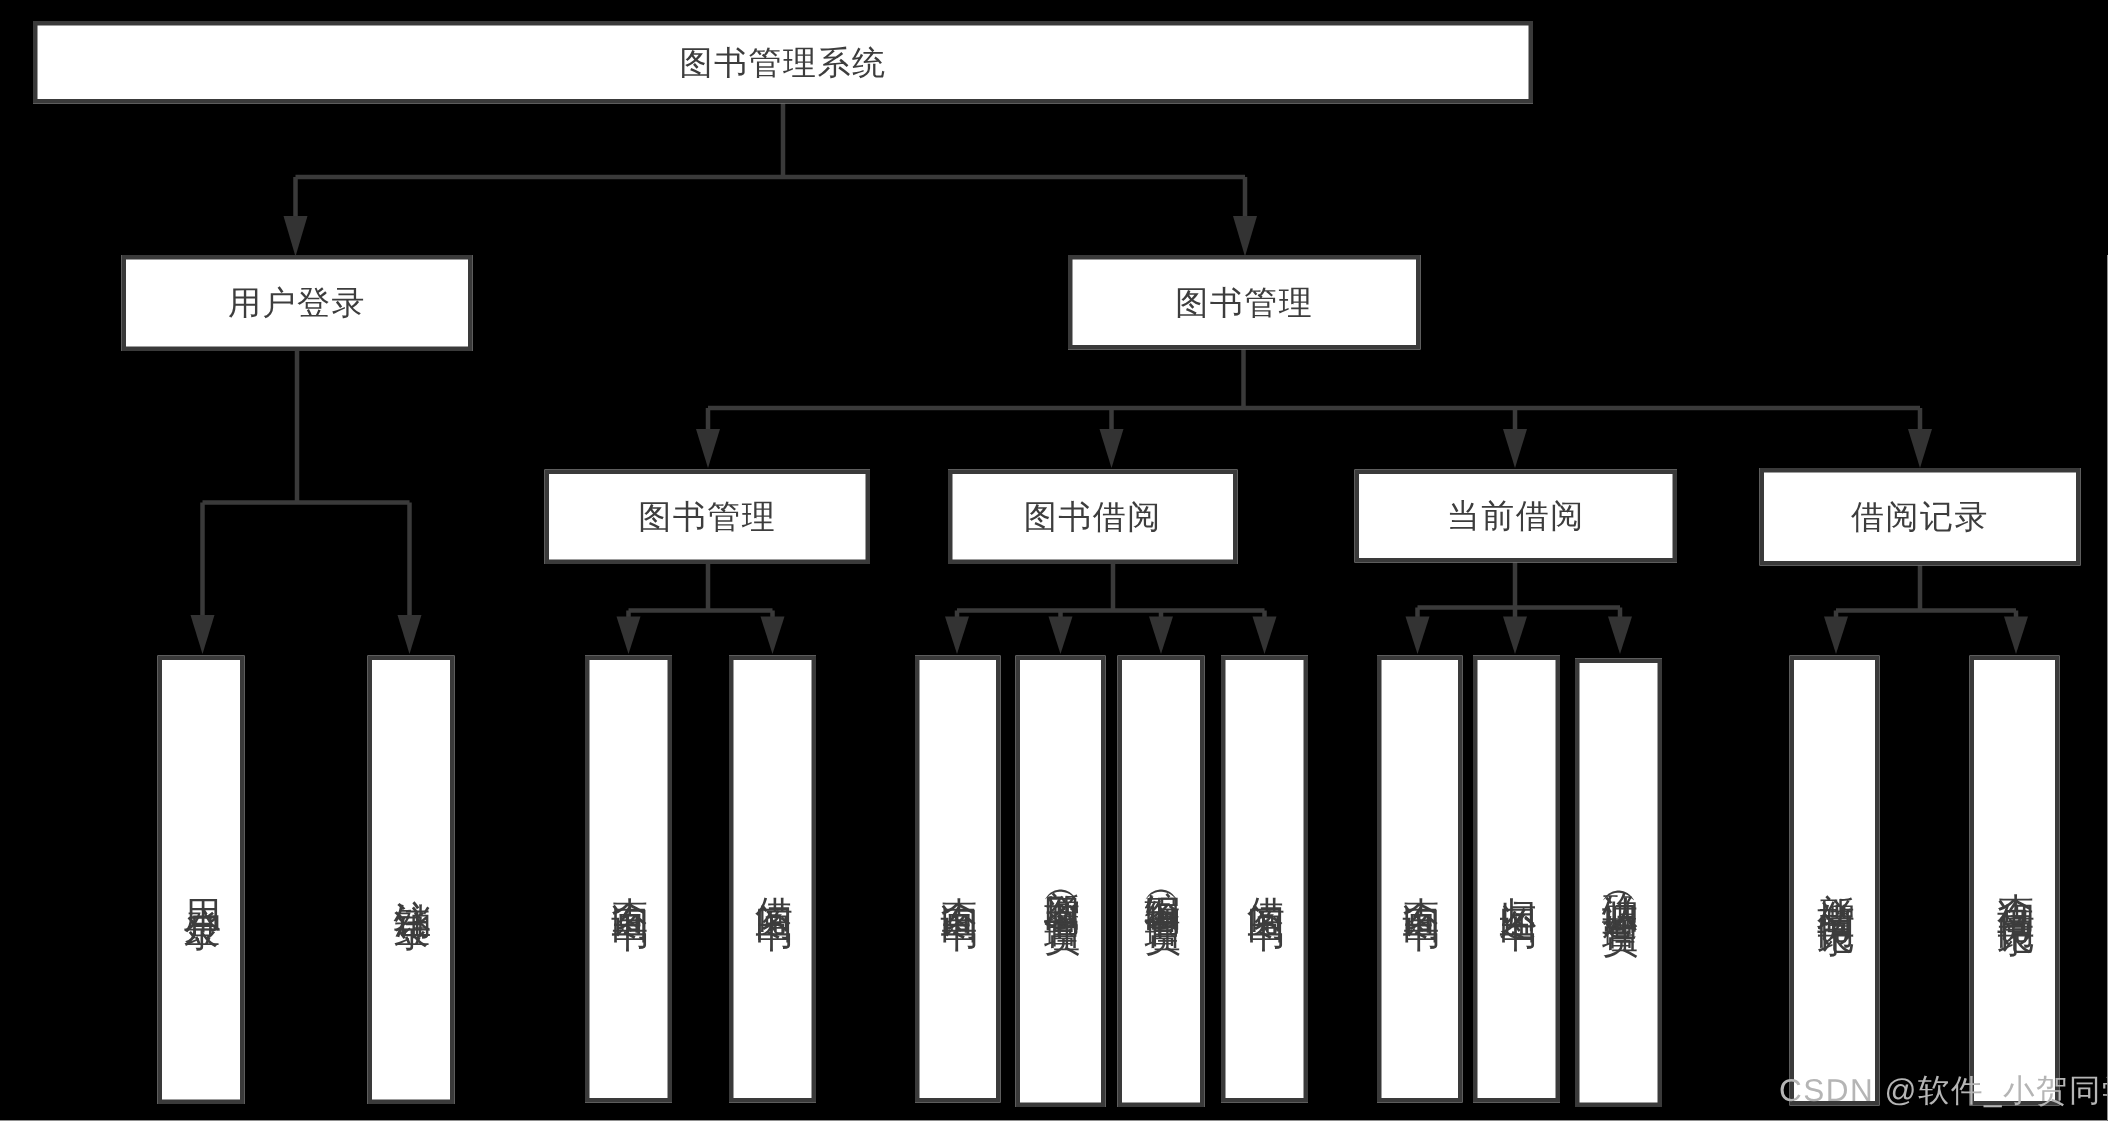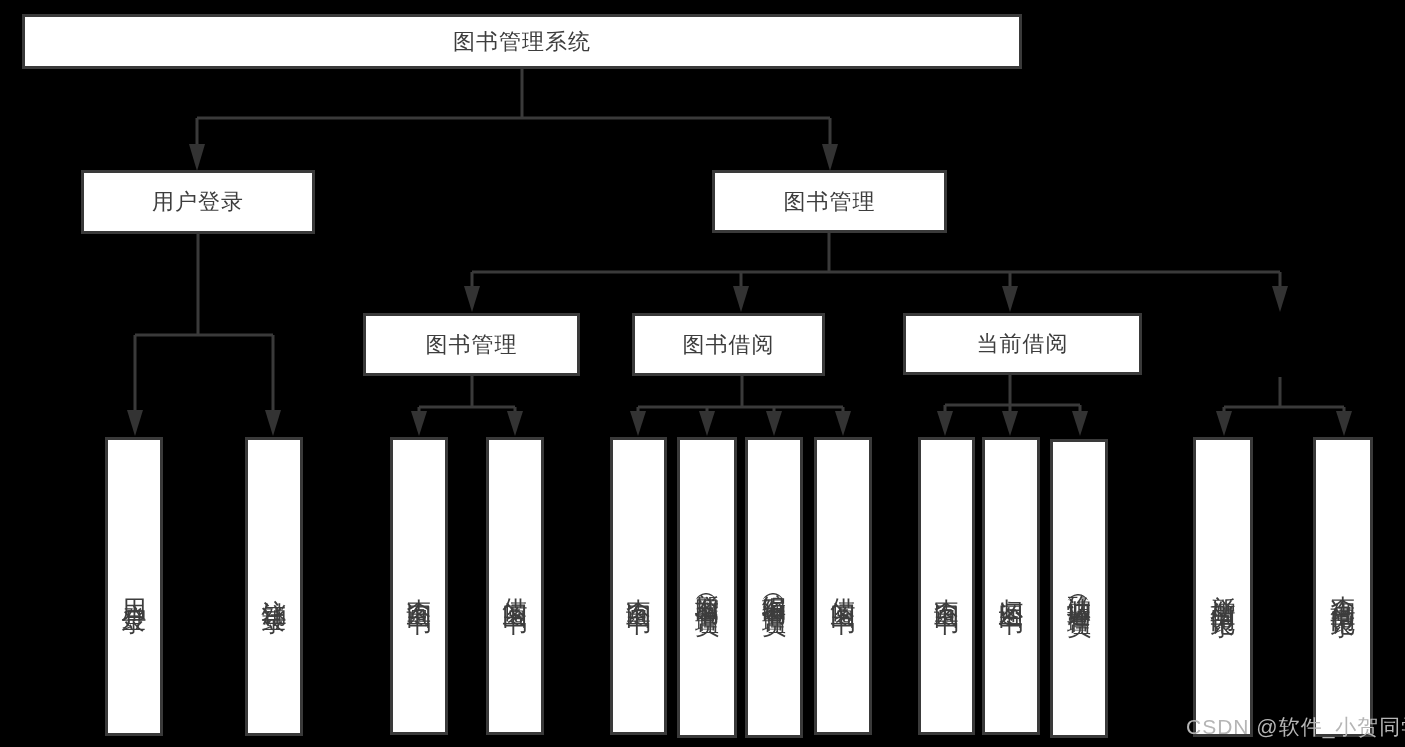--- a/index.html
+++ b/index.html
@@ -104,22 +104,25 @@
   <div class="node" style="left:712px;top:170px;width:235px;height:63px;">
     <span class="hlabel">图书管理</span>
   </div>
 
   <div class="node" style="left:363px;top:313px;width:217px;height:63px;">
     <span class="hlabel">图书管理</span>
   </div>
   <div class="node" style="left:632px;top:313px;width:193px;height:63px;">
     <span class="hlabel">图书借阅</span>
   </div>
-  <div class="node" style="left:903px;top:313px;width:239px;height:62px;">
+  <div class="node" style="left:903px;top:313px;width:215px;height:62px;">
     <span class="hlabel">当前借阅</span>
+  </div>
+  <div class="node" style="left:1173px;top:312px;width:214px;height:65px;">
+    <span class="hlabel">借阅记录</span>
   </div>
 
   <div class="node tall" style="left:105px;top:437px;width:58px;height:299px;">
     <span class="vtext">用户登录</span>
   </div>
   <div class="node tall" style="left:245px;top:437px;width:58px;height:299px;">
     <span class="vtext">注销登录</span>
   </div>
 
   <div class="node tall" style="left:390px;top:437px;width:58px;height:298px;">

